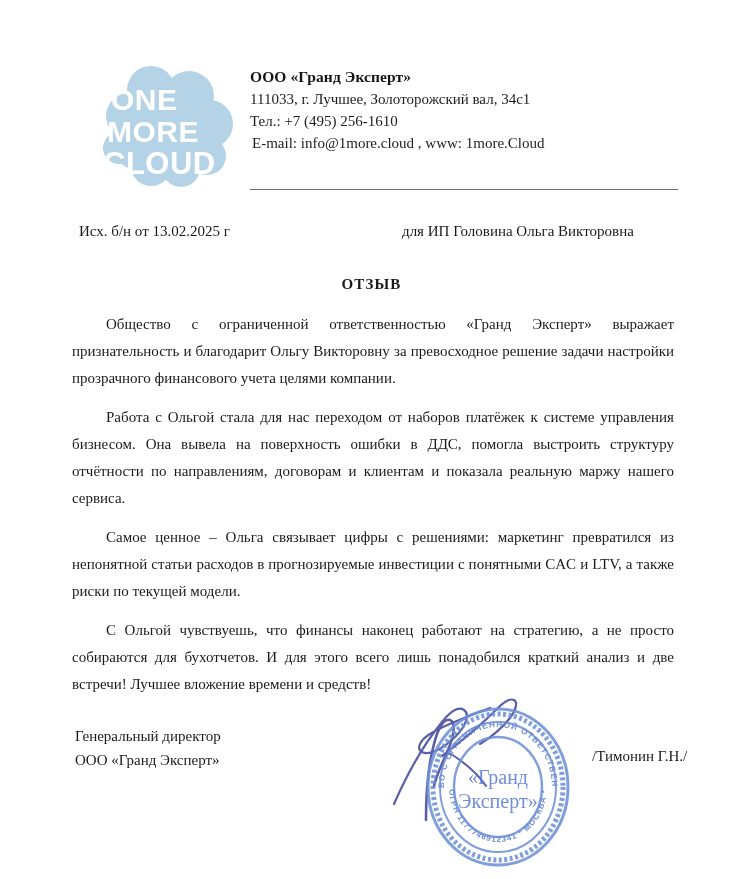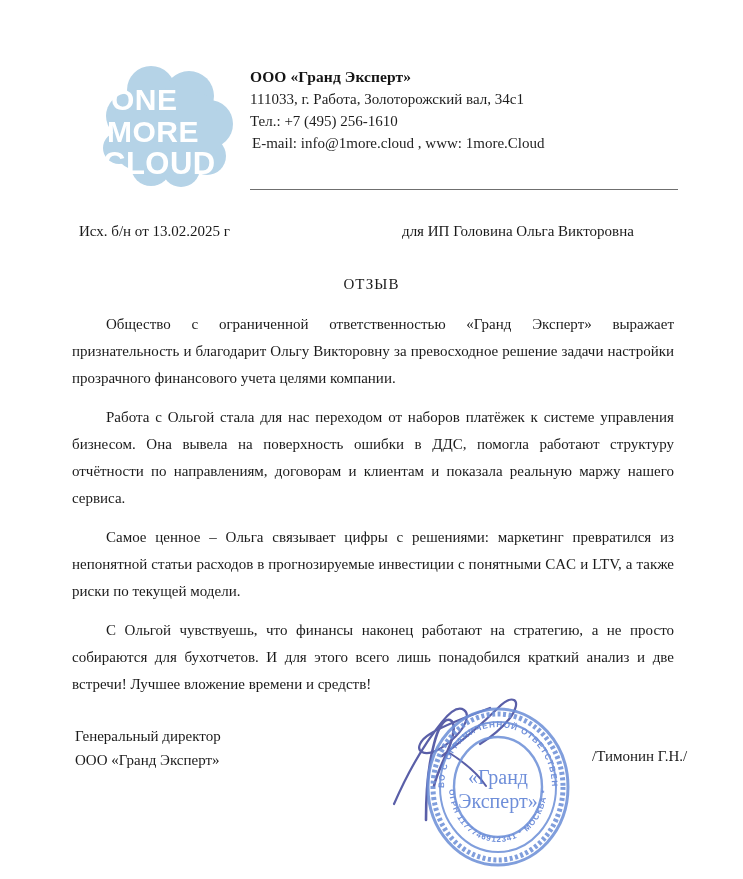--- a/index.html
+++ b/index.html
@@ -103,20 +103,21 @@
   
   .doc-title {
     position: absolute;
     left: 0;
     top: 276px;
     width: 743px;
     text-align: center;
     font-size: 15px;
     letter-spacing: 1.1px;
     color: #1a1a1a;
+    font-weight: bold;
   }
 
   
   .body-text {
     position: absolute;
     left: 72px;
     top: 311px;
     width: 602px;
   }
   .para {
@@ -204,38 +205,38 @@
           <rect x="12" y="30" width="102" height="78" rx="22"></rect>
         </g>
         <text x="8" y="48" font-family="Liberation Sans, sans-serif" font-size="30" font-weight="700" fill="#ffffff" letter-spacing="0.5">ONE</text>
         <text x="4" y="80" font-family="Liberation Sans, sans-serif" font-size="30" font-weight="700" fill="#ffffff" letter-spacing="0.5">MORE</text>
         <text x="0" y="112" font-family="Liberation Sans, sans-serif" font-size="31" font-weight="700" fill="#ffffff" letter-spacing="0.5">CLOUD</text>
       </svg>
     </div>
 
     <div class="company-block">
       <div class="company-name">ООО «Гранд Эксперт»</div>
-      <div class="company-line">111033, г. Работа, Золоторожский вал, 34с1</div>
+      <div class="company-line">111033, г. Лучшее, Золоторожский вал, 34с1</div>
       <div class="company-line">Тел.: +7 (495) 256-1610</div>
       <div class="company-line email">E-mail: info@1more.cloud , www: 1more.Cloud</div>
     </div>
 
     <div class="header-rule"></div>
   </div>
 
   <div class="meta-row">
     <div class="meta-outgoing">Исх.  б/н от 13.02.2025 г</div>
     <div class="meta-recipient">для ИП  Головина Ольга Викторовна</div>
   </div>
 
   <div class="doc-title">ОТЗЫВ</div>
 
   <div class="body-text">
     <p class="para">Общество с ограниченной ответственностью «Гранд Эксперт» выражает признательность и благодарит Ольгу Викторовну за превосходное решение задачи настройки прозрачного финансового учета целями компании.</p>
-    <p class="para">Работа с Ольгой стала для нас переходом от наборов платёжек к системе управления бизнесом. Она вывела на поверхность ошибки в ДДС, помогла работают структуру отчётности по направлениям, договорам и клиентам и показала реальную маржу нашего сервиса.</p>
+    <p class="para">Работа с Ольгой стала для нас переходом от наборов платёжек к системе управления бизнесом. Она вывела на поверхность ошибки в ДДС, помогла выстроить структуру отчётности по направлениям, договорам и клиентам и показала реальную маржу нашего сервиса.</p>
     <p class="para">Самое ценное – Ольга связывает цифры с решениями: маркетинг превратился из непонятной статьи расходов в прогнозируемые инвестиции с понятными CAC и LTV, а также риски по текущей модели.</p>
     <p class="para">С Ольгой чувствуешь, что финансы наконец работают на стратегию, а не просто собираются для бухотчетов. И для этого всего лишь понадобился краткий анализ и две встречи! Лучшее вложение времени и средств!</p>
   </div>
 
   <div class="signature-block">
 
     <div class="signer-role">Генеральный директор</div>
     <div class="signer-org">ООО «Гранд Эксперт»</div>
     <div class="signer-name">/Тимонин Г.Н./</div>
 

